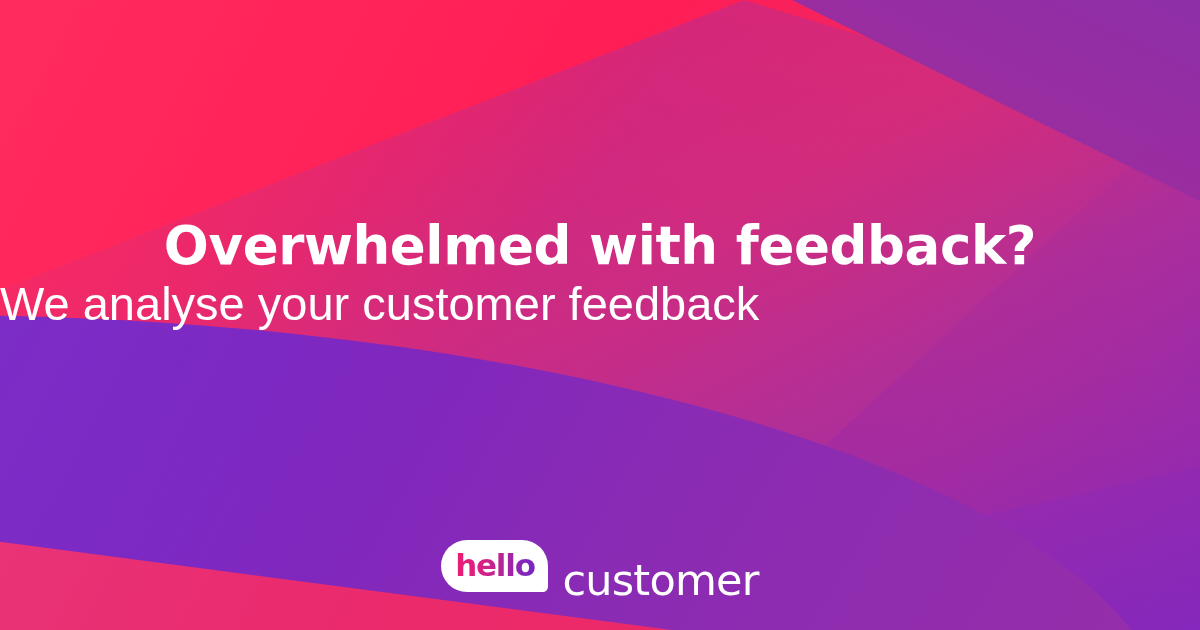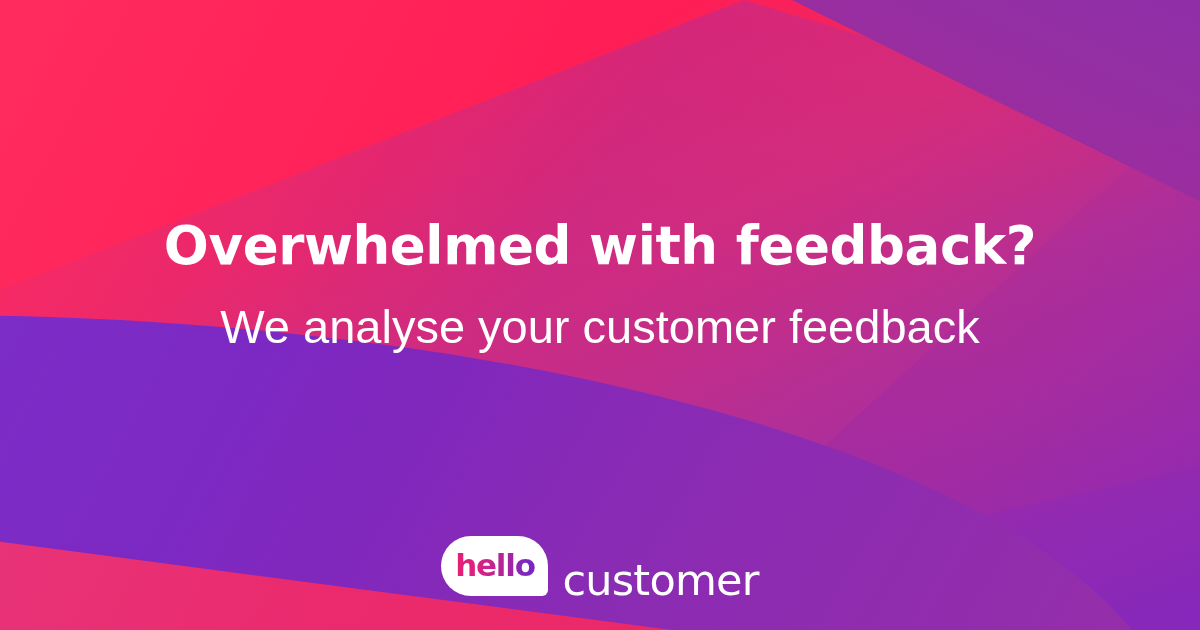--- a/index.html
+++ b/index.html
@@ -98,24 +98,23 @@
     font-weight: 700;
     letter-spacing: -0.4px;
     line-height: 1.05;
     font-family: "DejaVu Sans", sans-serif;
     white-space: nowrap;
   }
 
   .subhead {
     margin: 0;
     position: absolute;
-    top: 297px;
+    top: 274px;
     left: 0;
     right: 0;
-    text-align: center;
     color: #ffffff;
     font-size: 47px;
     font-weight: 300;
     line-height: 1.28;
     letter-spacing: 0px;
     font-family: "Liberation Sans", sans-serif;
   }
   .subhead .line { display: block; }
 
   
@@ -126,21 +125,21 @@
     right: 0;
     display: flex;
     justify-content: center;
     align-items: center;
     gap: 14px;
   }
 
   .logo-bubble {
     position: relative;
     width: 107px;
-    height: 60px;
+    height: 52px;
     background: #ffffff;
     border-radius: 30px 30px 6px 30px;
     display: flex;
     align-items: center;
     justify-content: center;
     margin-top: 16px;
   }
 
   .logo-bubble .hello-text {
     font-family: "DejaVu Sans", sans-serif;

